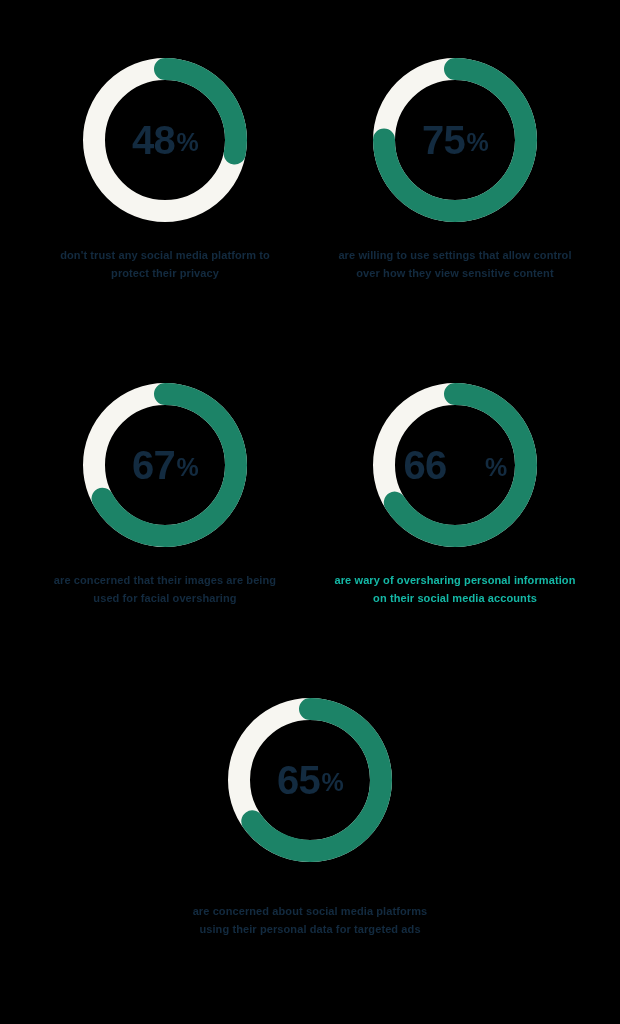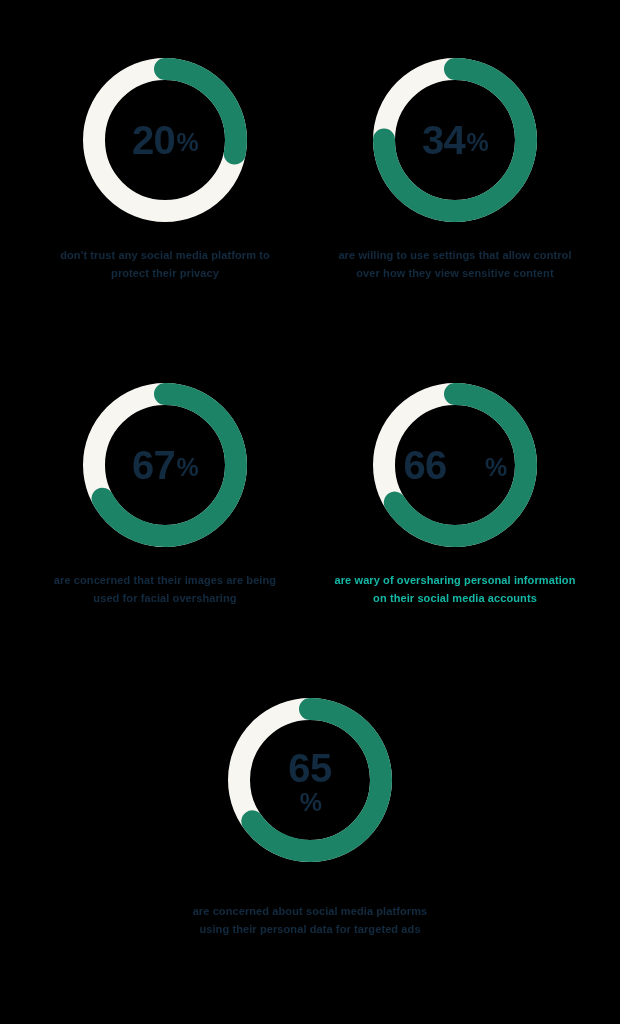--- a/index.html
+++ b/index.html
@@ -106,35 +106,35 @@
 <div class="infographic">
   <div class="stat-grid">
 
     <div class="stat-card r1">
       <div class="donut-wrap">
         <svg viewBox="0 0 176 176">
           <circle class="donut-track" cx="88" cy="88" r="71" stroke="#F7F6F1"></circle>
           <circle class="donut-arc" cx="88" cy="88" r="71" stroke="#1C8367" stroke-dasharray="124.90972390673018 446.10615680975064" stroke-dashoffset="0"></circle>
         </svg>
         <div class="donut-value" style="color: rgb(19, 43, 64);">
-          <span class="pct-num">20</span>
+          <span class="pct-num">48</span>
             <span class="pct-sign">%</span>
         </div>
       </div>
       <div class="stat-caption" style="color: rgb(19, 43, 64);">don't trust any social media platform to protect their privacy</div>
     </div>
 
     <div class="stat-card r1">
       <div class="donut-wrap">
         <svg viewBox="0 0 176 176">
           <circle class="donut-track" cx="88" cy="88" r="71" stroke="#F7F6F1"></circle>
           <circle class="donut-arc" cx="88" cy="88" r="71" stroke="#1C8367" stroke-dasharray="334.57961760731297 446.10615680975064" stroke-dashoffset="0"></circle>
         </svg>
         <div class="donut-value" style="color: rgb(19, 43, 64);">
-          <span class="pct-num">34</span>
+          <span class="pct-num">75</span>
             <span class="pct-sign">%</span>
         </div>
       </div>
       <div class="stat-caption" style="color: rgb(19, 43, 64);">are willing to use settings that allow control over how they view sensitive content</div>
     </div>
 
     <div class="stat-card r2">
       <div class="donut-wrap">
         <svg viewBox="0 0 176 176">
           <circle class="donut-track" cx="88" cy="88" r="71" stroke="#F7F6F1"></circle>
@@ -161,21 +161,21 @@
       </div>
       <div class="stat-caption" style="color: #14b8a6;">are wary of oversharing personal information on their social media accounts</div>
     </div>
 
     <div class="stat-card r3">
       <div class="donut-wrap">
         <svg viewBox="0 0 176 176">
           <circle class="donut-track" cx="88" cy="88" r="71" stroke="#F7F6F1"></circle>
           <circle class="donut-arc" cx="88" cy="88" r="71" stroke="#1C8367" stroke-dasharray="289.9690019263379 446.10615680975064" stroke-dashoffset="0"></circle>
         </svg>
-        <div class="donut-value" style="color: rgb(19, 43, 64); flex-direction: column;">
+        <div class="donut-value" style="color: rgb(19, 43, 64);">
           <span class="pct-num">65</span>
             <span class="pct-sign">%</span>
         </div>
       </div>
       <div class="stat-caption" style="color: rgb(19, 43, 64);">are concerned about social media platforms using their personal data for targeted ads</div>
     </div>
 
   </div>
 </div>
 

